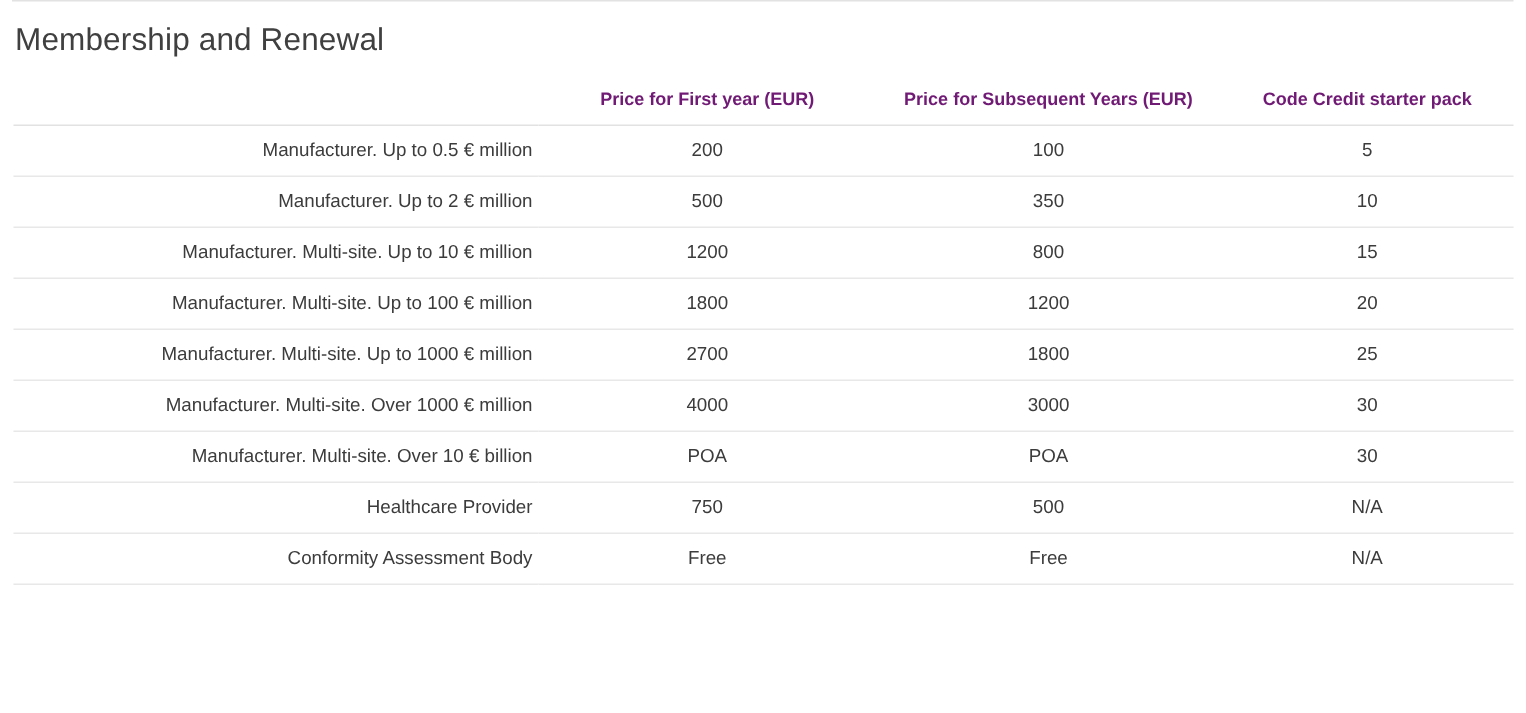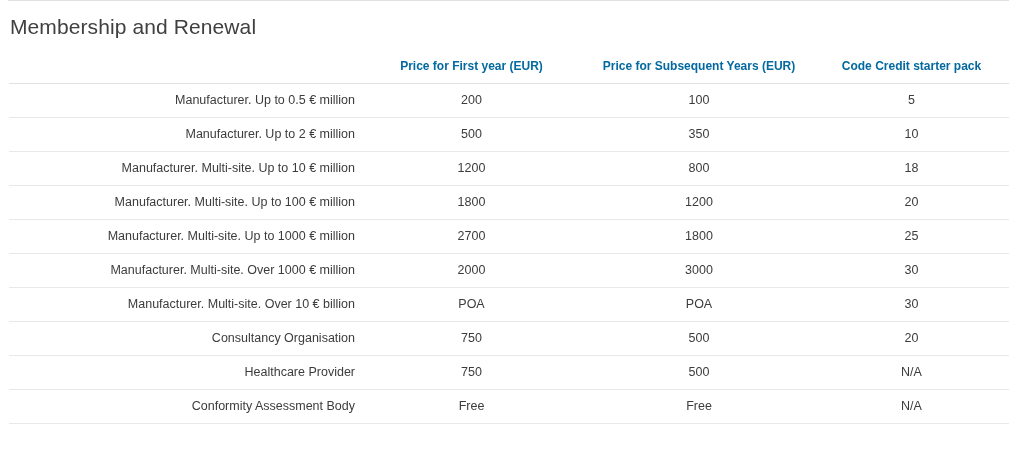--- a/index.html
+++ b/index.html
@@ -41,21 +41,21 @@
     font-size: 12.5px;
   }
   table.pricing col.c-desc { width: 350px; }
   table.pricing col.c-first { width: 225px; }
   table.pricing col.c-sub { width: 230px; }
   table.pricing col.c-credit { width: 195px; }
 
   table.pricing thead th {
     font-size: 12px;
     font-weight: bold;
-    color: #0369a1;
+    color: #701a75;
     padding: 6px 4px 10px 4px;
     text-align: center;
     border-bottom: 1px solid #e2e2e2;
     vertical-align: bottom;
   }
   table.pricing thead th.desc-head {
     text-align: left;
     padding-left: 6px;
   }
   table.pricing tbody td {
@@ -107,51 +107,45 @@
         <tr>
           <td class="desc">Manufacturer. Up to 2 € million</td>
           <td>500</td>
           <td>350</td>
           <td>10</td>
         </tr>
         <tr>
           <td class="desc">Manufacturer. Multi-site. Up to 10 € million</td>
           <td>1200</td>
           <td>800</td>
-          <td>18</td>
+          <td>15</td>
         </tr>
         <tr>
           <td class="desc">Manufacturer. Multi-site. Up to 100 € million</td>
           <td>1800</td>
           <td>1200</td>
           <td>20</td>
         </tr>
         <tr>
           <td class="desc">Manufacturer. Multi-site. Up to 1000 € million</td>
           <td>2700</td>
           <td>1800</td>
           <td>25</td>
         </tr>
         <tr>
           <td class="desc">Manufacturer. Multi-site. Over 1000 € million</td>
-          <td>2000</td>
+          <td>4000</td>
           <td>3000</td>
           <td>30</td>
         </tr>
         <tr>
           <td class="desc">Manufacturer. Multi-site. Over 10 € billion</td>
           <td>POA</td>
           <td>POA</td>
           <td>30</td>
-        </tr>
-        <tr>
-          <td class="desc">Consultancy Organisation</td>
-          <td>750</td>
-          <td>500</td>
-          <td>20</td>
         </tr>
         <tr>
           <td class="desc">Healthcare Provider</td>
           <td>750</td>
           <td>500</td>
           <td>N/A</td>
         </tr>
         <tr>
           <td class="desc">Conformity Assessment Body</td>
           <td>Free</td>

